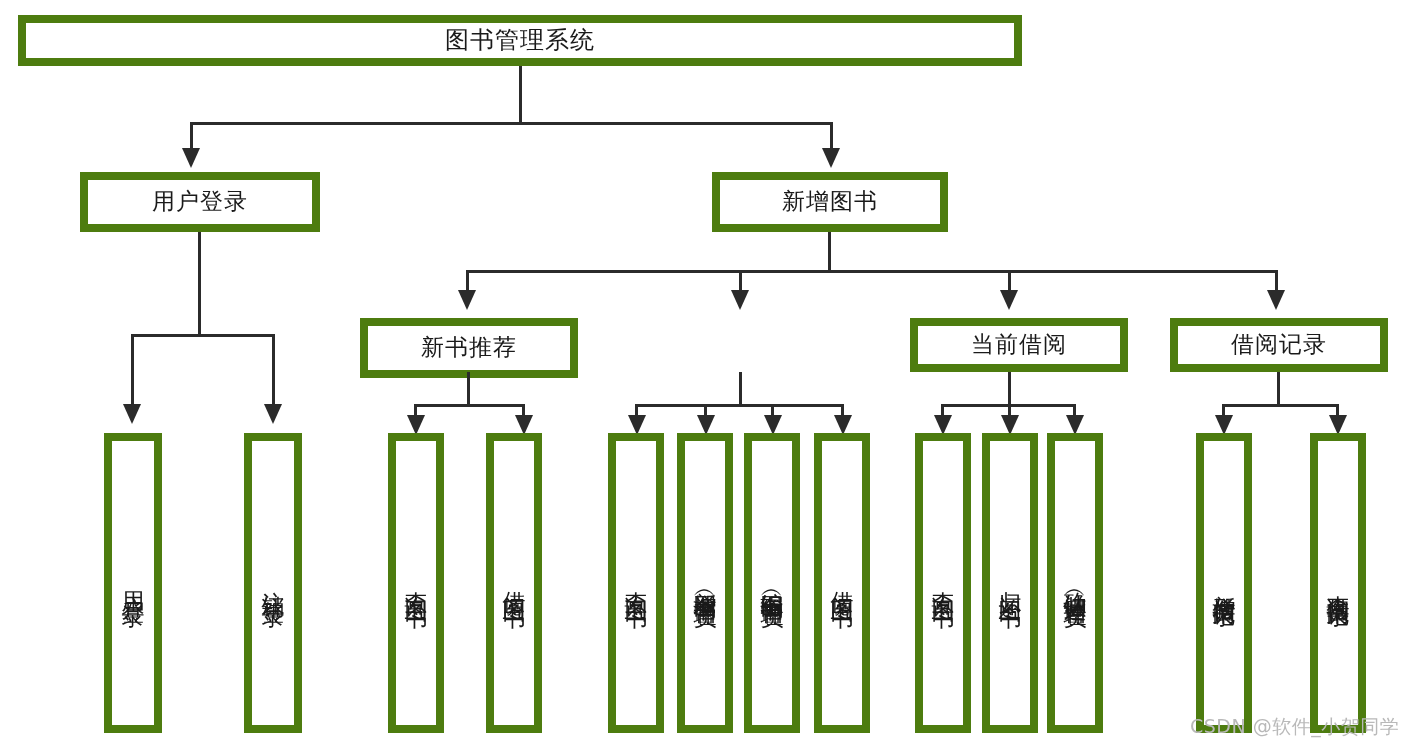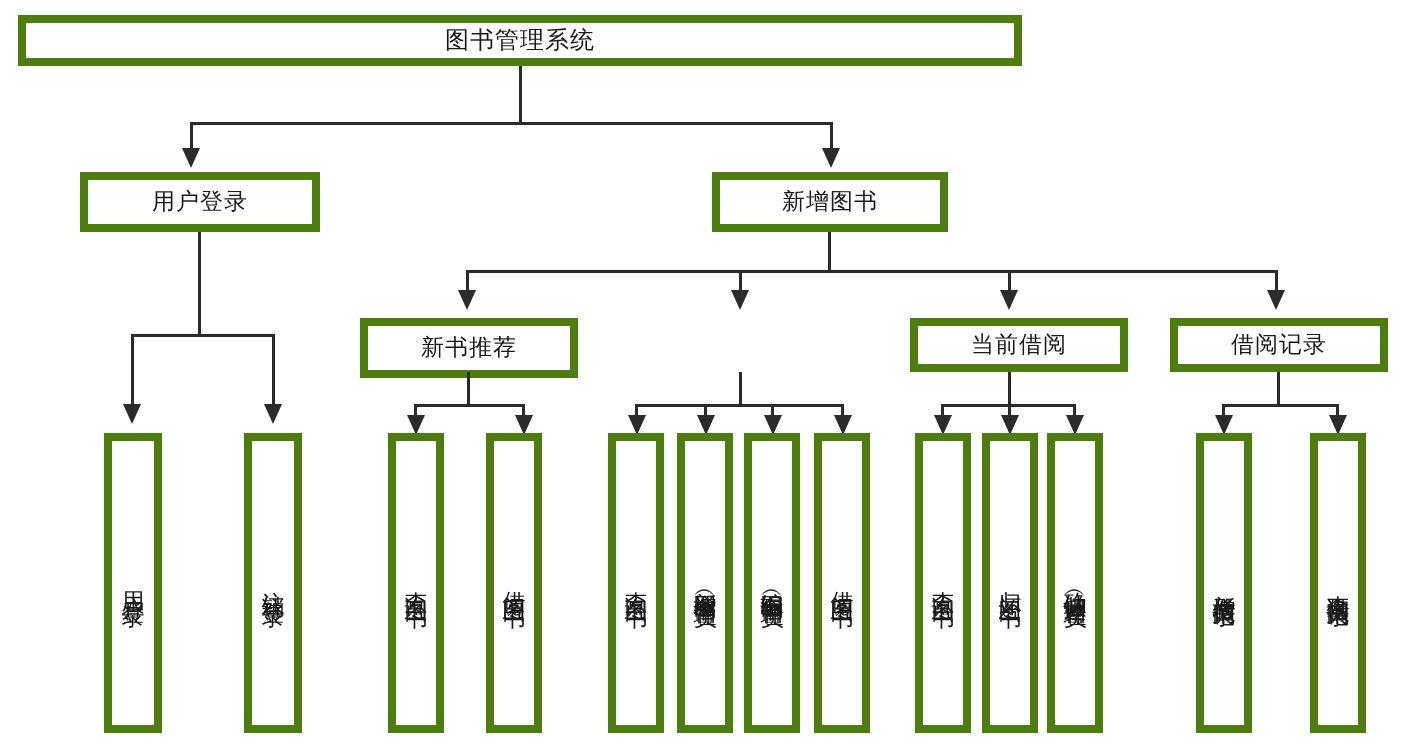--- a/index.html
+++ b/index.html
@@ -168,14 +168,15 @@
   <div class="vline" style="left:1277px; top:372px; width:3px; height:34px;"></div>
   <div class="hline" style="left:1222px; top:404px; width:117px; height:3px;"></div>
   <div class="vline" style="left:1222px; top:404px; width:3px; height:14px;"></div>
   <div class="arrow" style="left:1215px; top:415px;"></div>
   <div class="vline" style="left:1336px; top:404px; width:3px; height:14px;"></div>
   <div class="arrow" style="left:1329px; top:415px;"></div>
 
   <div class="node vert tight" style="left:1196px; top:433px; width:56px; height:300px;">新增借阅记录</div>
   <div class="node vert tight" style="left:1310px; top:433px; width:56px; height:300px;">查询借阅记录</div>
 
+  <div id="watermark">CSDN @软件_小贺同学</div>
 
 </div>
 
 </body></html>

